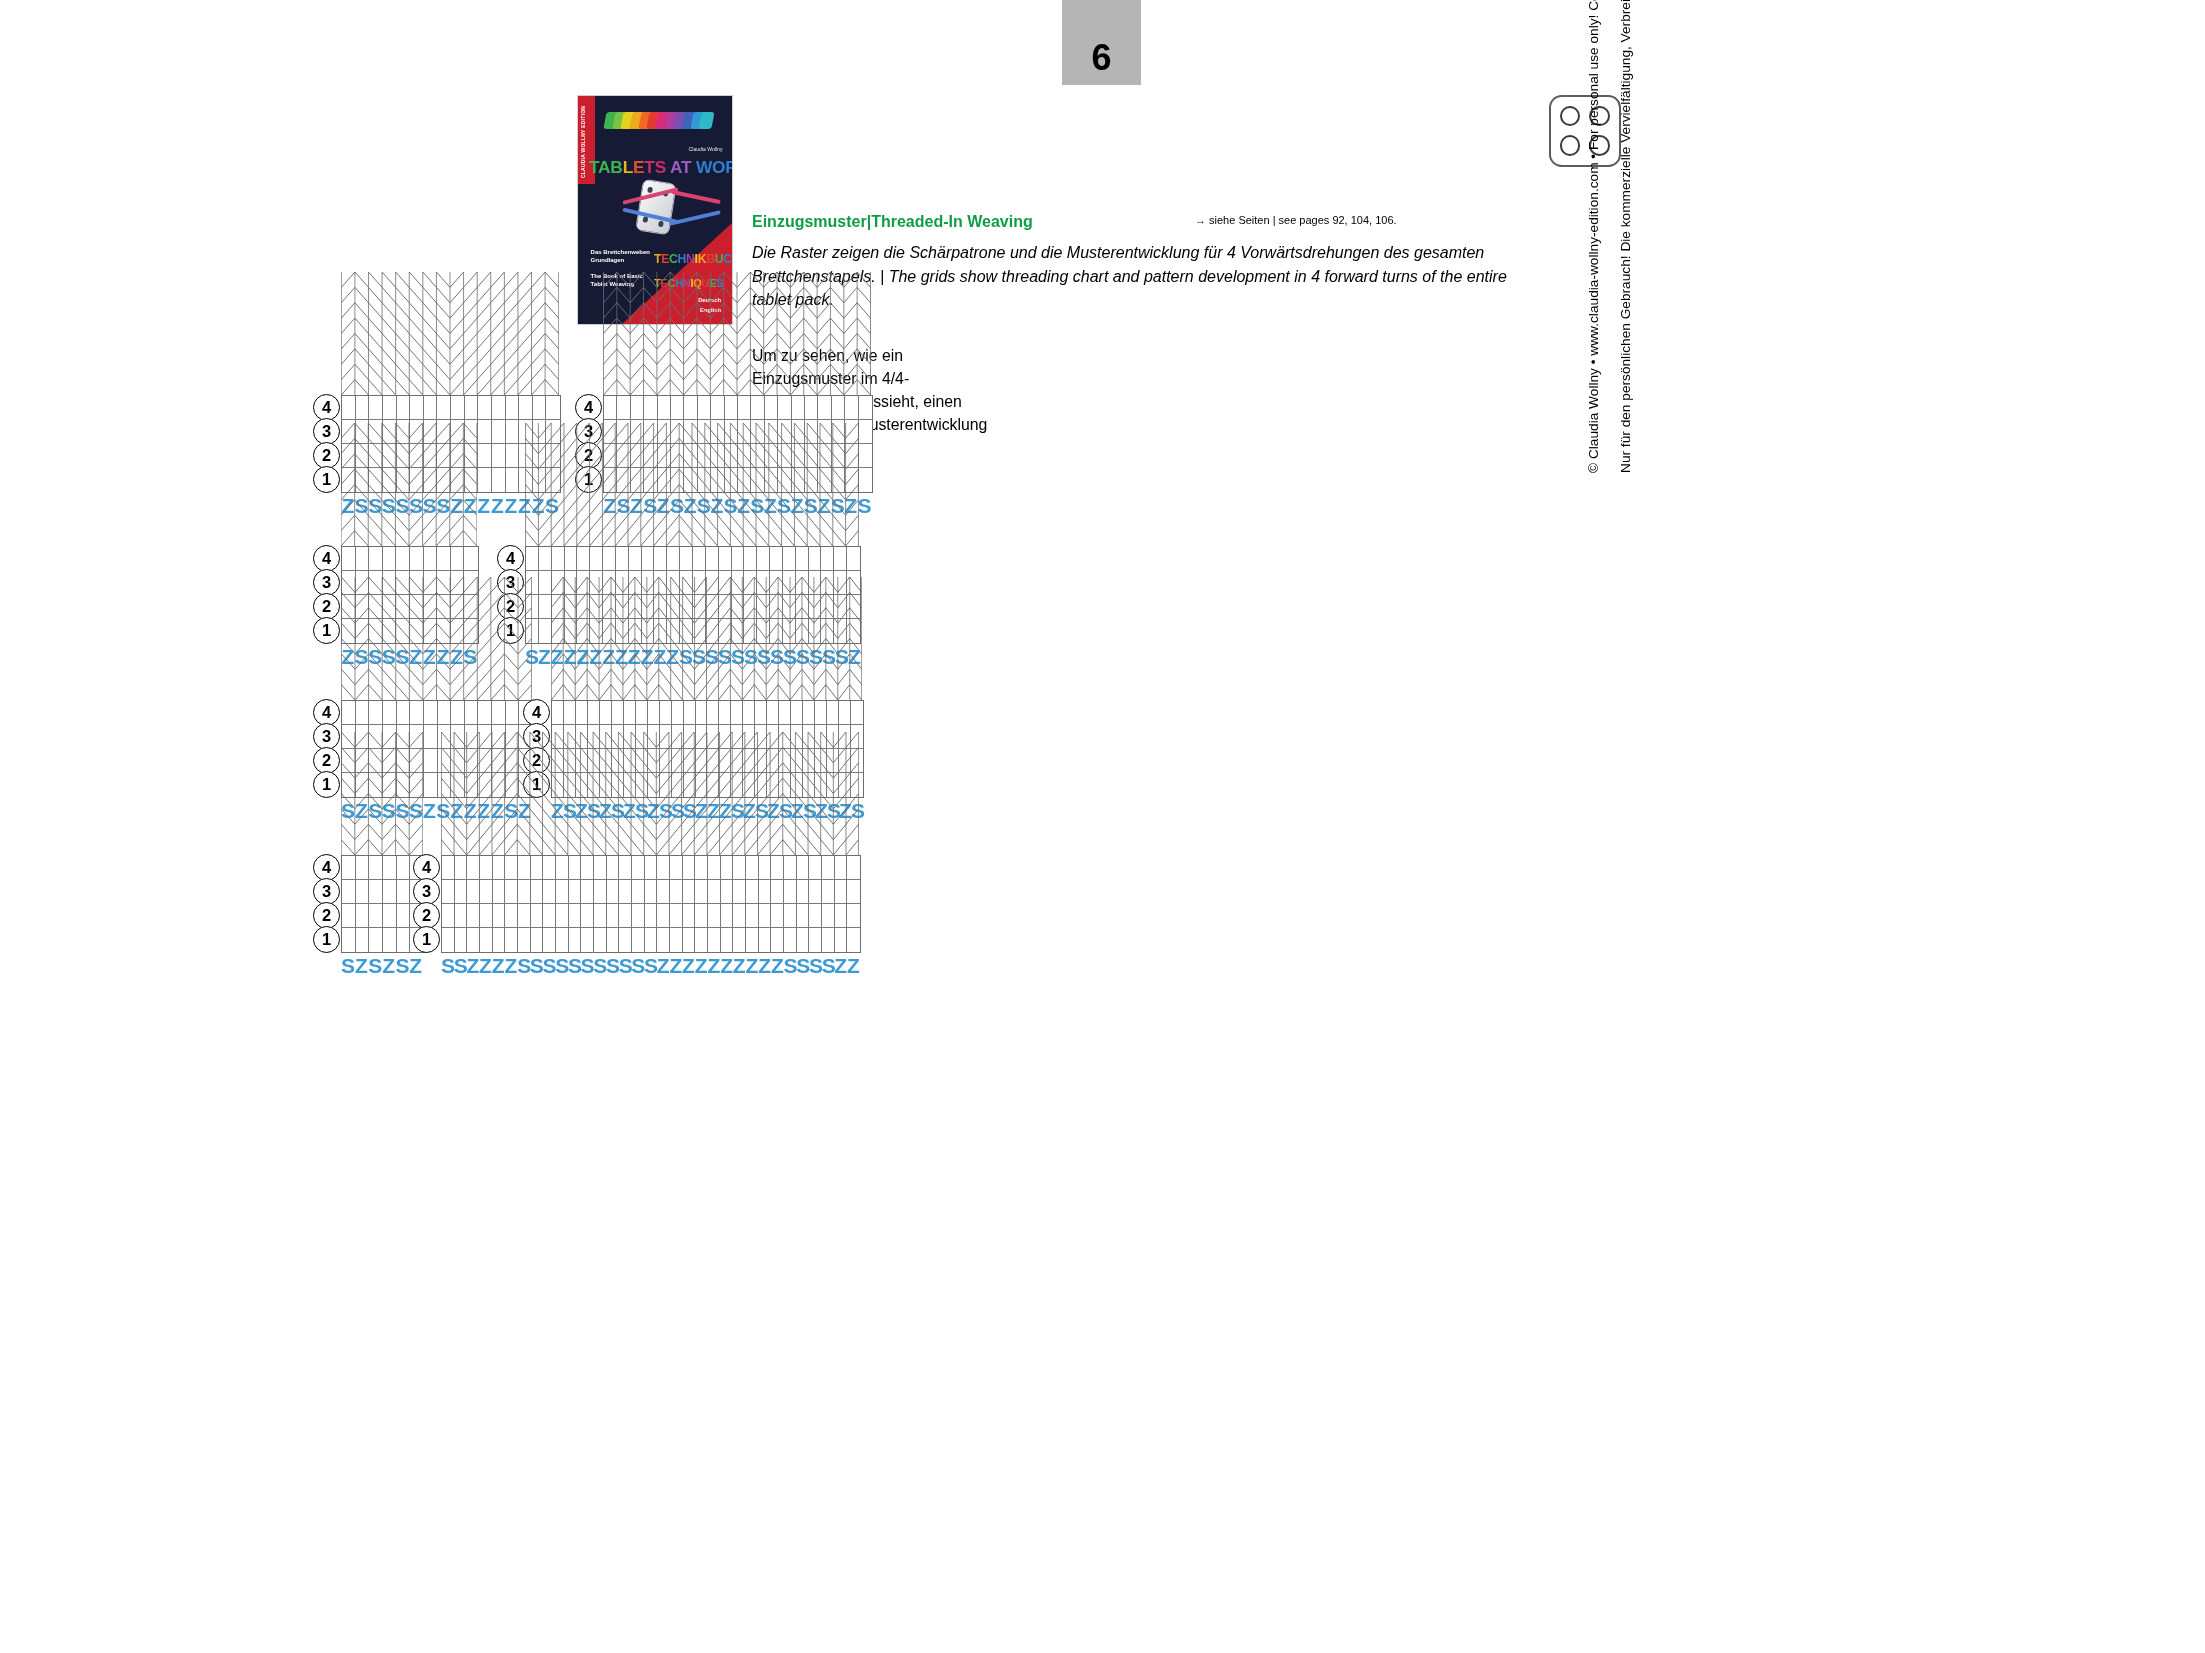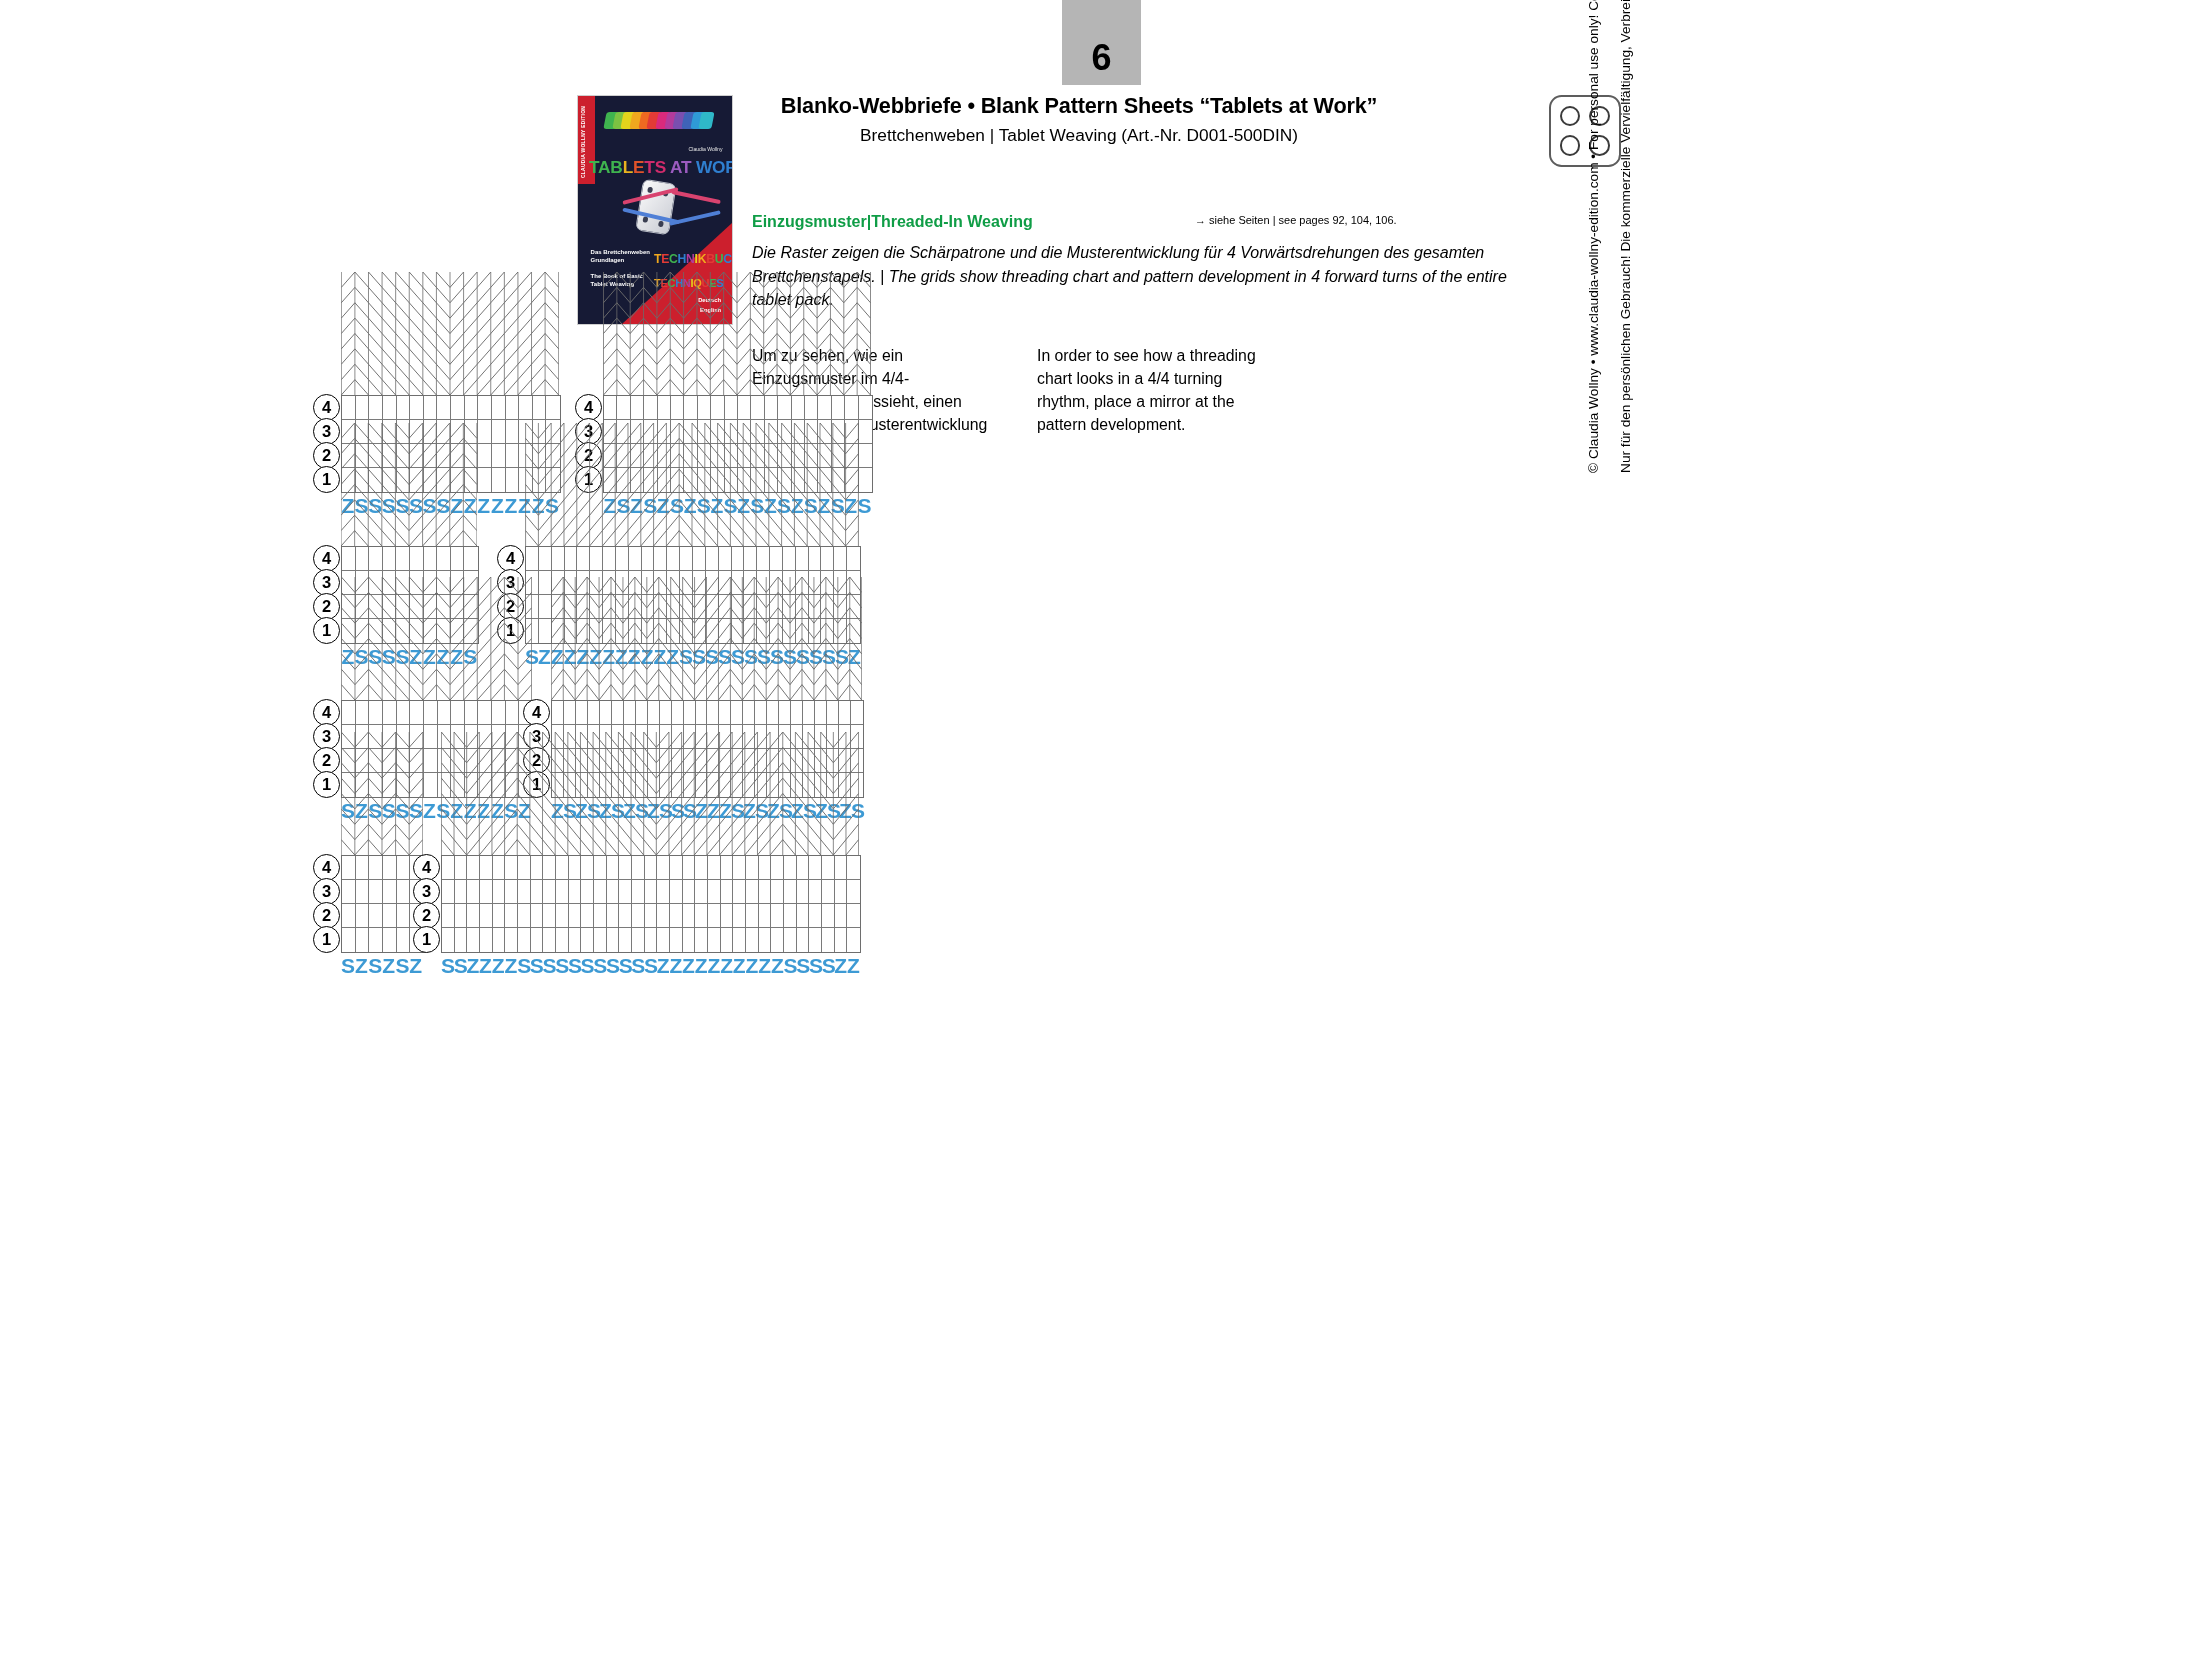--- a/index.html
+++ b/index.html
@@ -92,24 +92,20 @@
 </head>
 <body>
 
 <div class="page">
  <div class="sheet">
 
   <div id="page-number-chip">
     <span class="num">6</span>
   </div>
 
-  <div id="header-block">
-    <div id="doc-title">Blanko-Webbriefe • Blank Pattern Sheets  “Tablets at Work”</div>
-    <div id="doc-subtitle">Brettchenweben | Tablet Weaving (Art.-Nr. D001-500DIN)</div>
-  </div>
 
   <div id="book-cover">
     <div id="book-spine">
       <span>CLAUDIA WOLLNY EDITION</span>
     </div>
     <div id="cover-tablet-strip">
           <i style="background: rgb(63, 179, 79); left: 0px;"></i>
           <i style="background: rgb(124, 194, 66); left: 8.7px;"></i>
           <i style="background: rgb(227, 211, 28); left: 17.3px;"></i>
           <i style="background: rgb(240, 168, 30); left: 26px;"></i>
@@ -158,21 +154,20 @@
         <div class="hole" style="left: 38px; top: 38px;"></div>
       </div>
 
   <div id="intro">
     <span id="intro-heading">
       <span>Einzugsmuster</span><span>|</span><span>Threaded-In Weaving</span>
     </span>
     <span id="intro-seealso">→ siehe Seiten | see pages 92, 104, 106.</span>
     <div id="intro-italic">Die Raster zeigen die Schärpatrone und die Musterentwicklung für 4 Vorwärtsdrehungen des gesamten Brettchenstapels. | The grids show threading chart and pattern development in 4 forward turns of the entire tablet pack.</div>
     <div class="two-col" id="intro-col-de">Um zu sehen, wie ein Einzugsmuster im 4/4-Drehrhythmus aussieht, einen Spiegel an die Musterentwicklung anlegen.</div>
-    <div class="two-col" id="intro-col-en">In order to see how a threading chart looks in a 4/4 turning rhythm, place a mirror at the pattern development.</div>
   </div>
 
   <div id="copyright">
         <div>© Claudia Wollny • www.claudia-wollny-edition.com • For personal use only! Commercial duplication, distribution and use are prohibited.</div>
         <div>Nur für den persönlichen Gebrauch! Die kommerzielle Vervielfältigung, Verbreitung sowie Nutzung sind untersagt.</div>
       </div>
 
   <div id="grids-layer">
         <div class="grid-unit" style="left: 341px; top: 272px;">
           <div class="pattern-dev">

